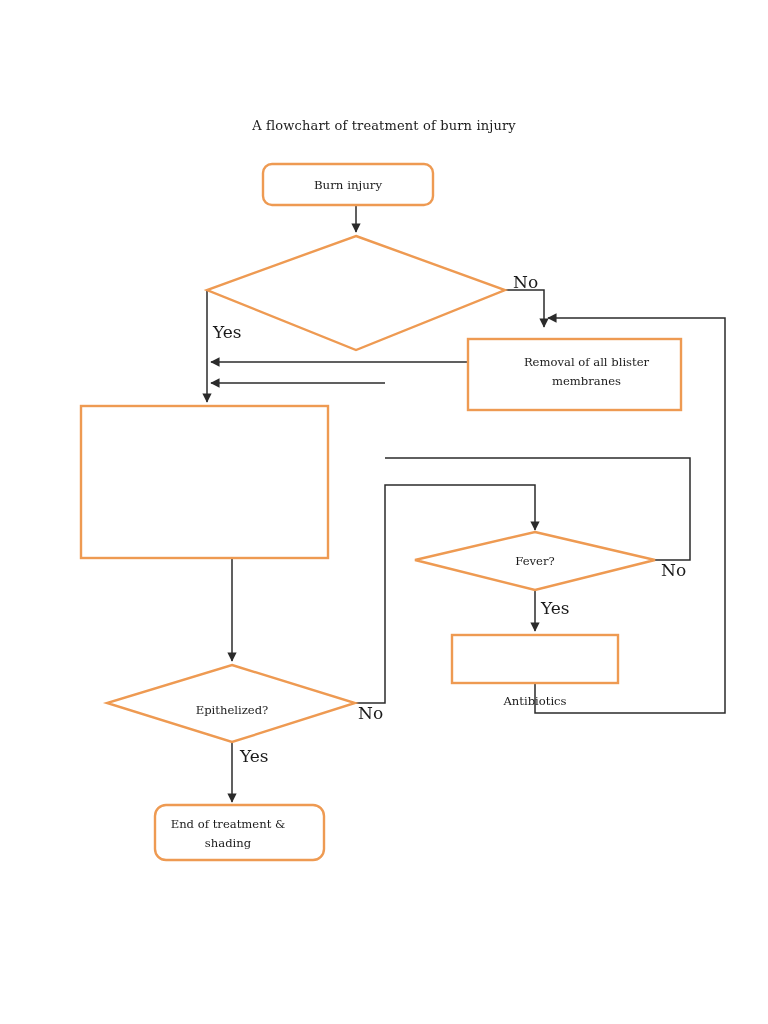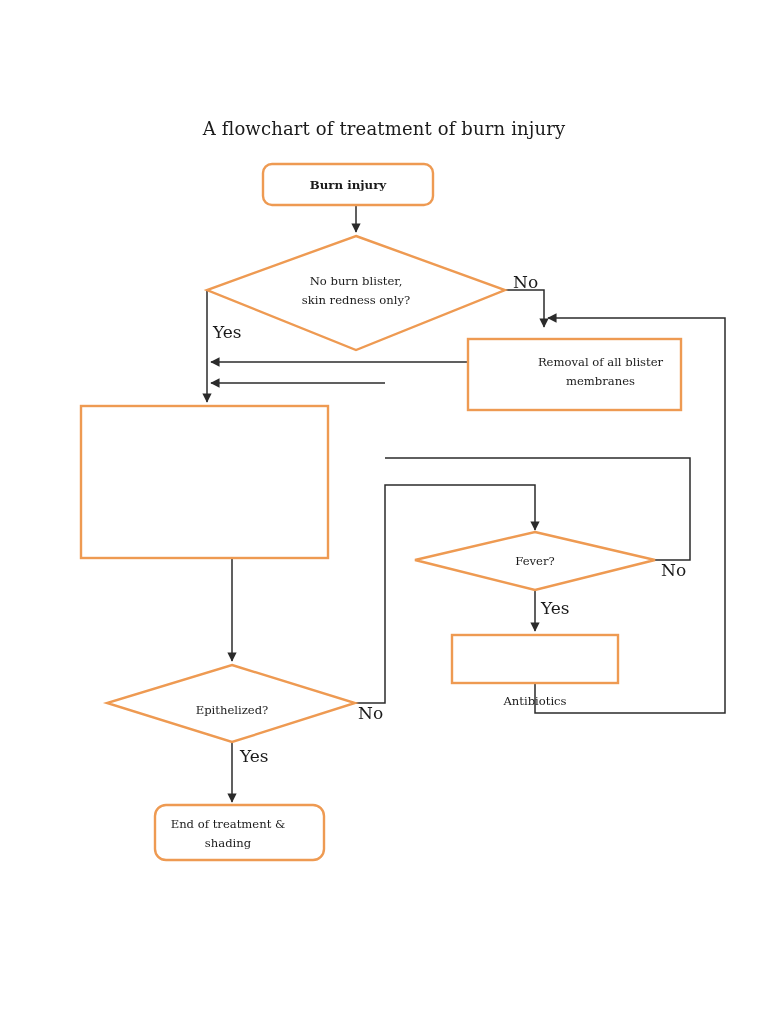--- a/index.html
+++ b/index.html
@@ -34,21 +34,21 @@
     line-height: 1.62;
     white-space: pre-line;
     pointer-events: none;
   }
   .title {
     position: absolute;
     left: 0;
     top: 118px;
     width: 768px;
     text-align: center;
-    font-size: 18px;
+    font-size: 13px;
     letter-spacing: 0.15px;
     color: #1b1b1b;
     font-family: "DejaVu Serif", "Liberation Serif", serif;
   }
   .edge-label {
     position: absolute;
     font-size: 17px;
     color: #1a1a1a;
     font-family: "DejaVu Serif", "Liberation Serif", serif;
     white-space: nowrap;
@@ -103,26 +103,24 @@
       <rect x="468" y="339" width="213" height="71" rx="0" ry="0"></rect>
       <rect x="81" y="406" width="247" height="152" rx="0" ry="0"></rect>
       <rect x="452" y="635" width="166" height="48" rx="0" ry="0"></rect>
       <rect x="155" y="805" width="169" height="55" rx="11" ry="11"></rect>
       <polygon points="356,236 505,290 356,350 207,290"></polygon>
       <polygon points="535,532 655,560 535,590 415,560"></polygon>
       <polygon points="232,665 355,703 232,742 107,703"></polygon>
     </g>
   </svg>
 
-  <div class="node-text box-label-md" style="left:263px; top:176px; width:170px;font-weight:bold;">Burn injury</div>
+  <div class="node-text box-label-md" style="left:263px; top:176px; width:170px;">Burn injury</div>
 
-  <div class="node-text box-label-sm" style="left:227px; top:272px; width:258px;">No burn blister,
-skin redness only?</div>
 
-  <div class="node-text box-label-sm" style="left:496px; top:353px; width:209px;">Removal of all blister
+  <div class="node-text box-label-sm" style="left:482px; top:353px; width:209px;">Removal of all blister
 membranes</div>
 
 
   <div class="node-text box-label-sm" style="left:465px; top:552px; width:140px;">Fever?</div>
 
   <div class="node-text box-label-sm" style="left:452px; top:692px; width:166px;">Antibiotics</div>
 
   <div class="node-text box-label-sm" style="left:152px; top:695px; width:160px;margin-top:6px;">Epithelized?</div>
 
   <div class="node-text box-label-sm" style="left:157px; top:815px; width:142px;">End of treatment &amp;

